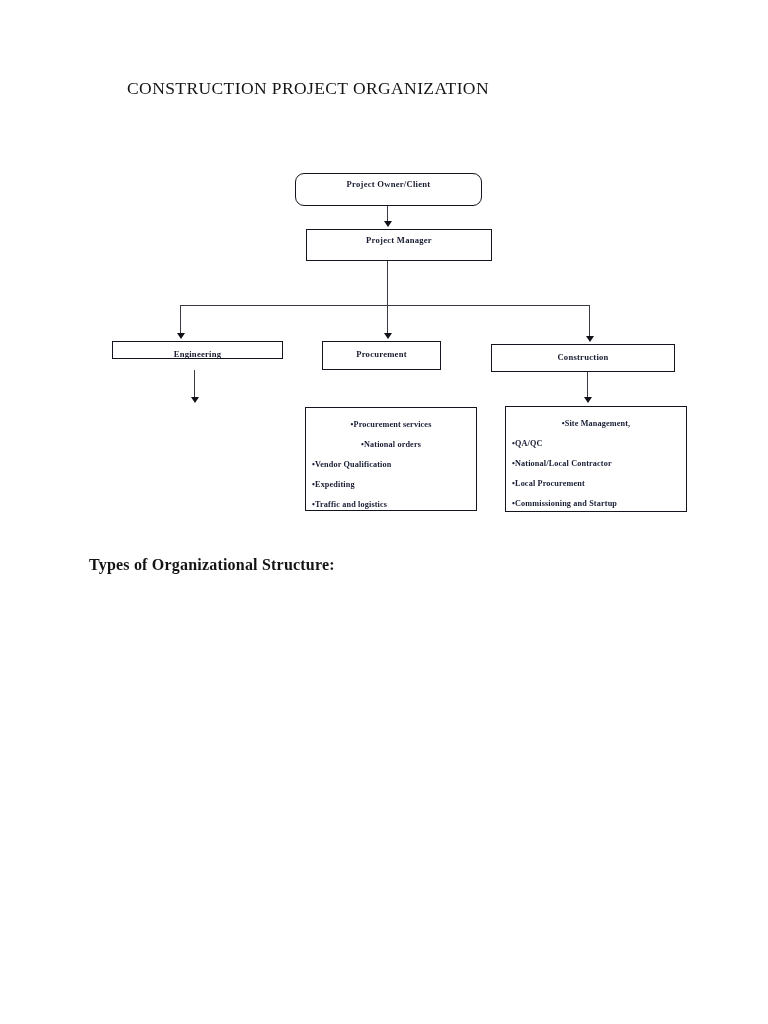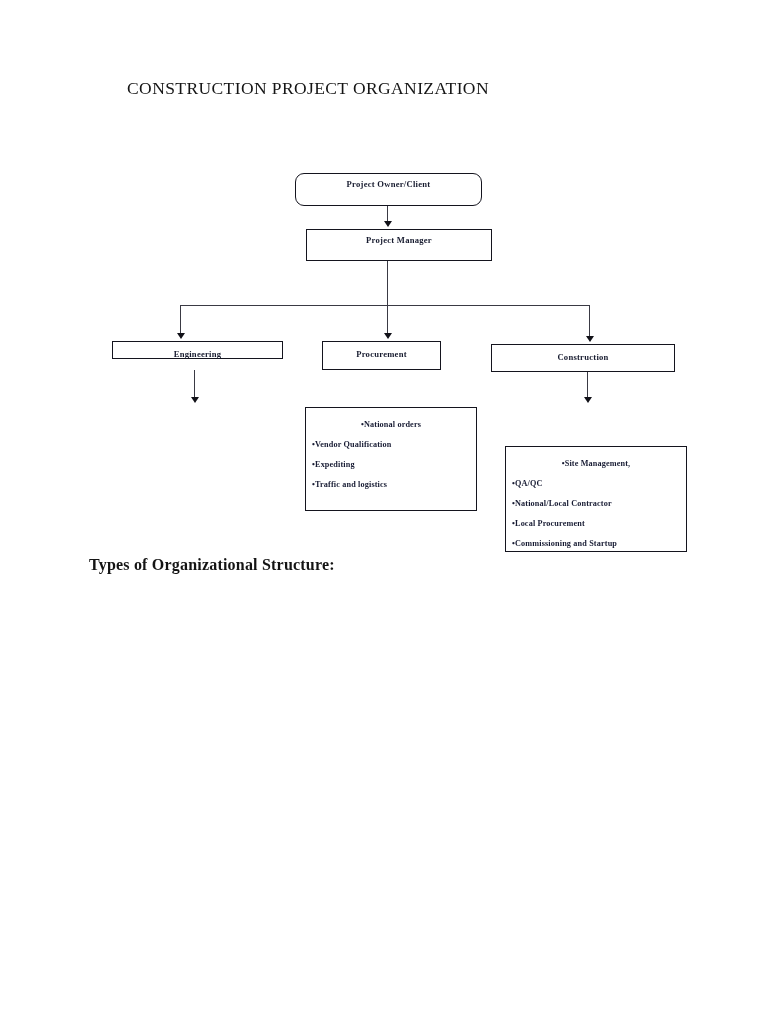--- a/index.html
+++ b/index.html
@@ -71,21 +71,21 @@
   
   .detail-box {
     position: absolute;
     box-sizing: border-box;
     border: 1.3px solid #14141e;
     background: #ffffff;
     padding: 7px 6px 4px 6px;
   }
   #detail-engineering  { left: 116px; top: 405px; width: 157px; height: 119px; }
   #detail-procurement  { left: 305px; top: 407px; width: 172px; height: 104px; }
-  #detail-construction { left: 505px; top: 406px; width: 182px; height: 106px; margin-top: 40px; }
+  #detail-construction { left: 505px; top: 406px; width: 182px; height: 106px; }
 
   .detail-line {
     font-size: 8.2px;
     font-weight: bold;
     color: #171b33;
     line-height: 20px;
     white-space: nowrap;
     letter-spacing: 0.15px;
     font-family: "Liberation Serif", "DejaVu Serif", serif;
   }
@@ -198,20 +198,21 @@
   </div>
 
   <div class="vline" id="line-eng-detail"></div>
   <div class="arrow-down" id="arrow-eng-detail"></div>
 
   <div class="vline" id="line-const-detail"></div>
   <div class="arrow-down" id="arrow-const-detail"></div>
 
 
   <div class="detail-box" id="detail-procurement">
+      <div class="detail-line center">•Procurement services</div>
       <div class="detail-line center">•National  orders</div>
       <div class="detail-line left">•Vendor Qualification</div>
       <div class="detail-line left">•Expediting</div>
       <div class="detail-line left">•Traffic and logistics</div>
     </div>
 
   <div class="detail-box" id="detail-construction">
       <div class="detail-line center">•Site Management,</div>
       <div class="detail-line left">•QA/QC</div>
       <div class="detail-line left">•National/Local Contractor</div>

